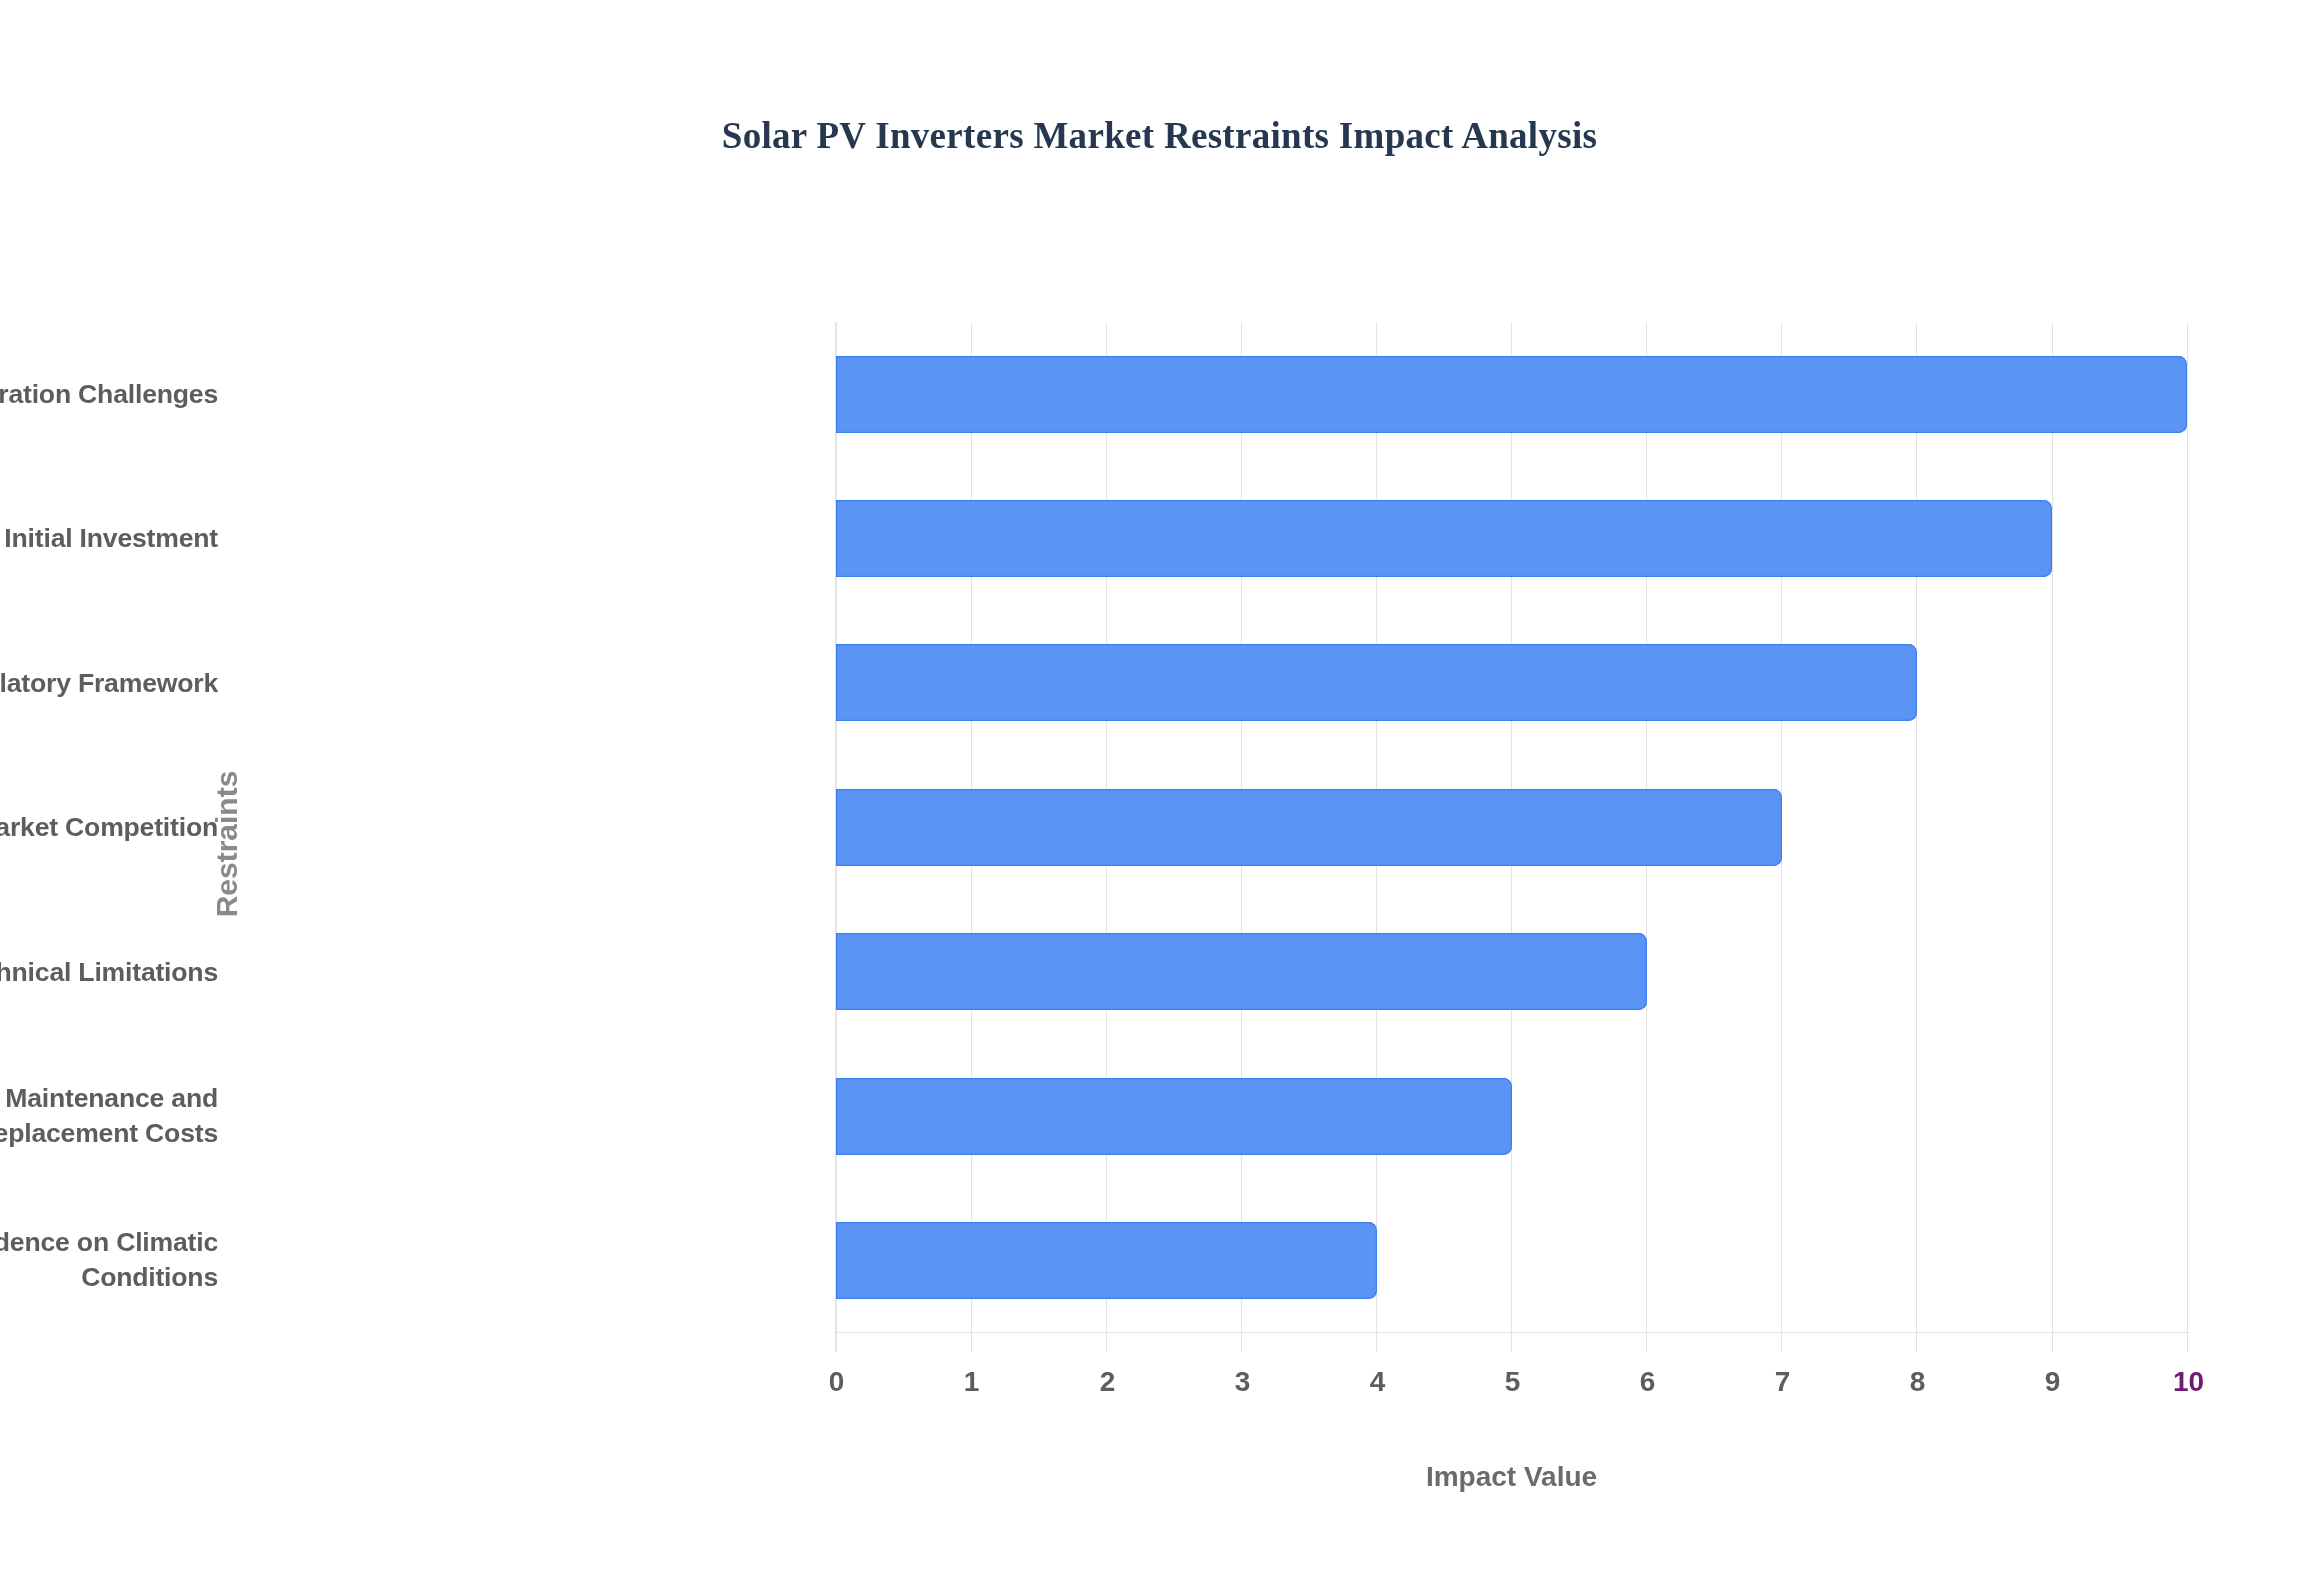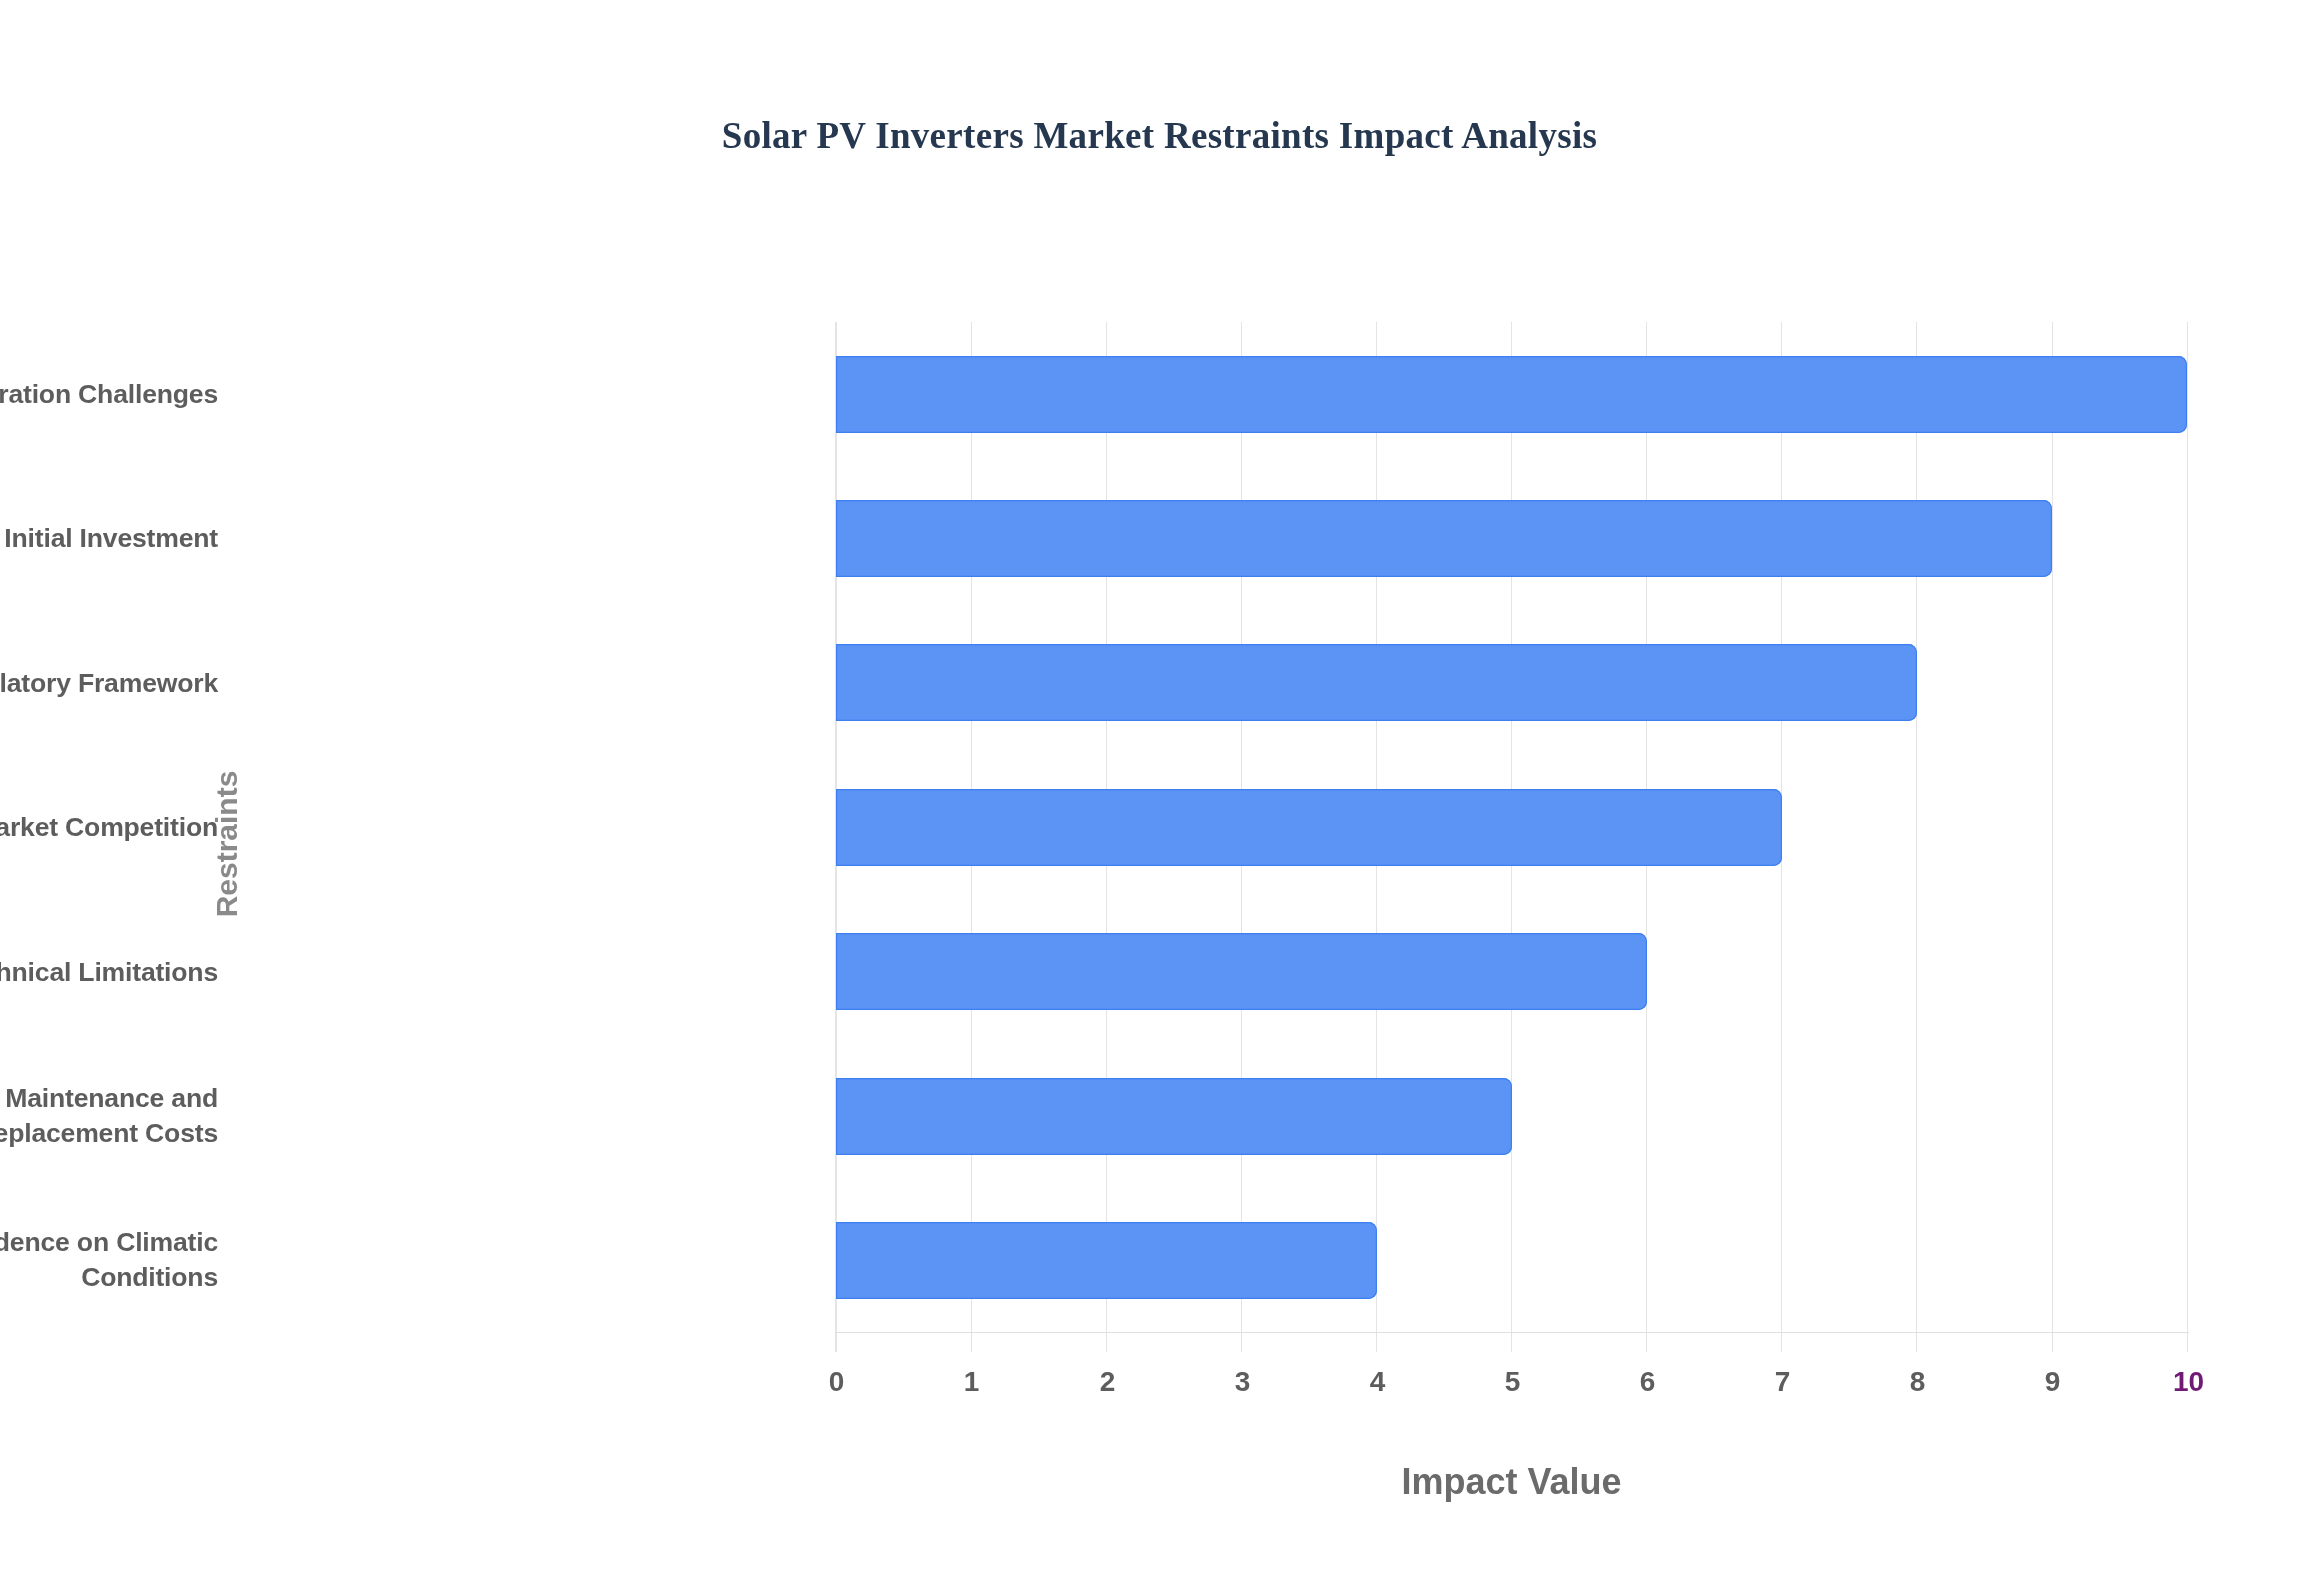--- a/index.html
+++ b/index.html
@@ -106,21 +106,21 @@
 
   
   #xaxis-title {
     position: absolute;
     left: 836px;
     top: 1461px;
     width: 1351px;
     text-align: center;
     font-family: "Liberation Sans", sans-serif;
     font-weight: bold;
-    font-size: 36px;
+    font-size: 28px;
     color: #6b6b6b;
   }
 
   #yaxis-title {
     position: absolute;
     left: 106px;
     top: 827px;
     width: 242px;
     text-align: center;
     transform: rotate(-90deg);

